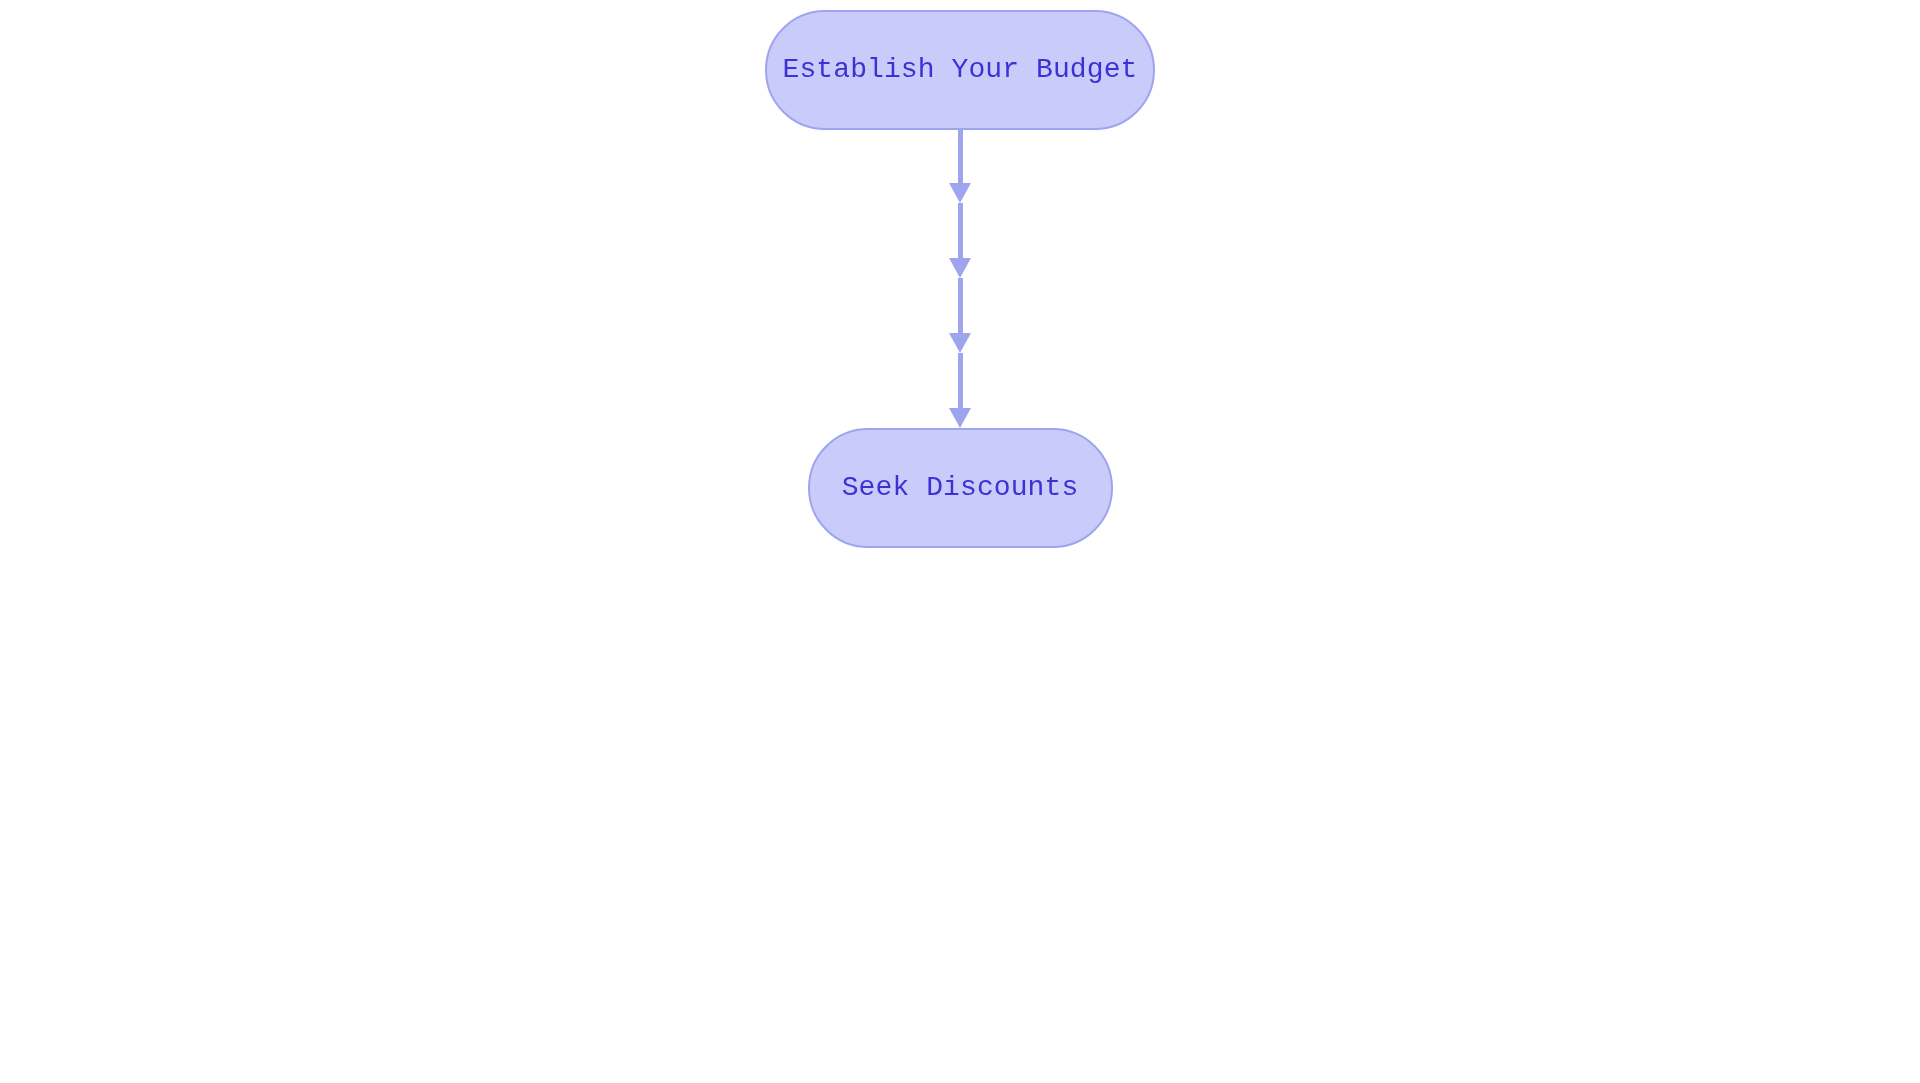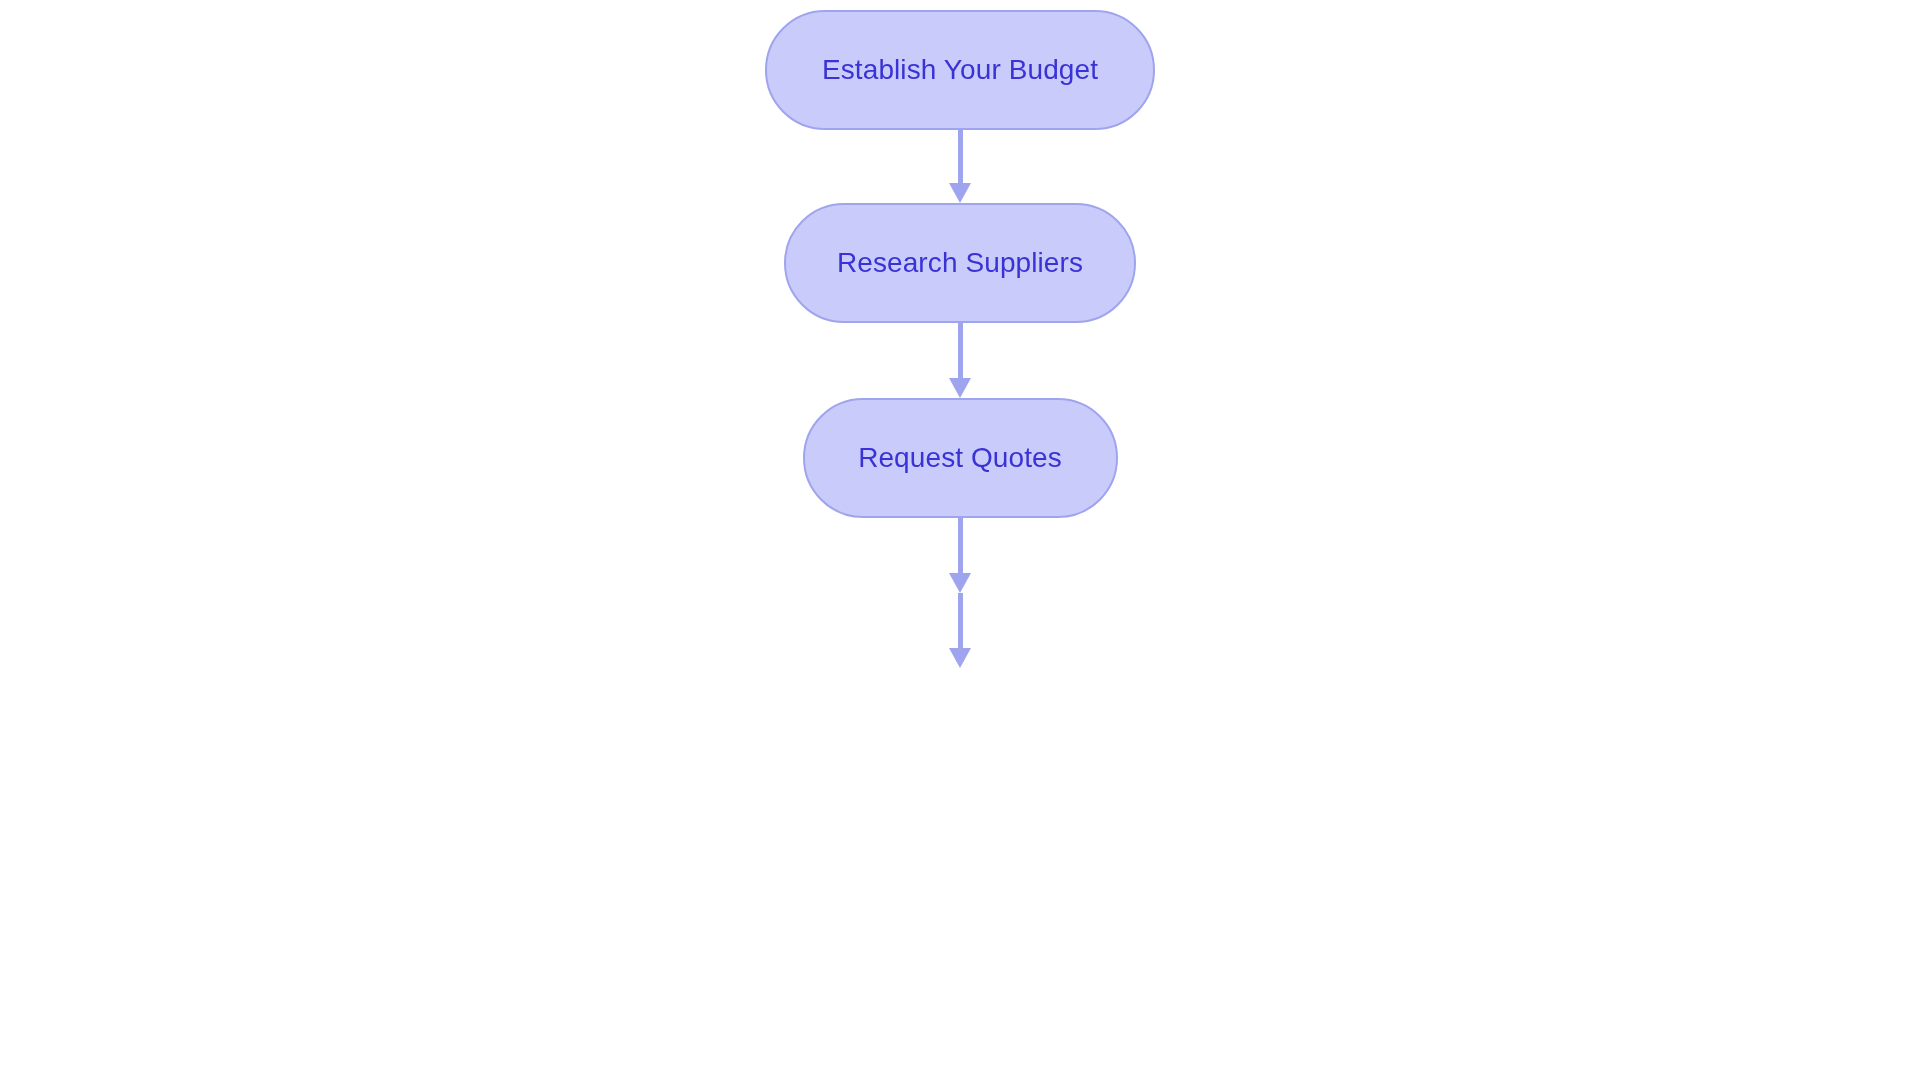--- a/index.html
+++ b/index.html
@@ -32,21 +32,21 @@
     border-radius: 62px;
     height: 120px;
     display: flex;
     align-items: center;
     justify-content: center;
     flex: 0 0 auto;
   }
 
   .node-label {
     color: #3a32d4;
-    font-family: Liberation Sans, sans-serif;
+    font-family: Liberation Mono, monospace;
     font-size: 28px;
     font-weight: 400;
     line-height: 1;
     letter-spacing: 0.1px;
     white-space: nowrap;
     text-align: right;
   }
 
   
   .n0 { width: 390px; }
@@ -92,38 +92,35 @@
 
   <div class="node n0">
     <span class="node-label">Establish Your Budget</span>
   </div>
 
   <div class="connector conn-0">
     <div class="conn-stem"></div>
     <div class="conn-head"></div>
   </div>
 
-  <div class="node n1">
-    <span class="node-label">Research Suppliers</span>
-  </div>
 
   <div class="connector conn-1">
     <div class="conn-stem"></div>
     <div class="conn-head"></div>
   </div>
 
-  <div class="node n2">
-    <span class="node-label">Request Quotes</span>
-  </div>
 
   <div class="connector conn-2">
     <div class="conn-stem"></div>
     <div class="conn-head"></div>
   </div>
 
 
   <div class="connector conn-3">
     <div class="conn-stem"></div>
     <div class="conn-head"></div>
   </div>
 
+  <div class="node n4">
+    <span class="node-label">Seek Discounts</span>
+  </div>
 
 </div>
 
 </body></html>

